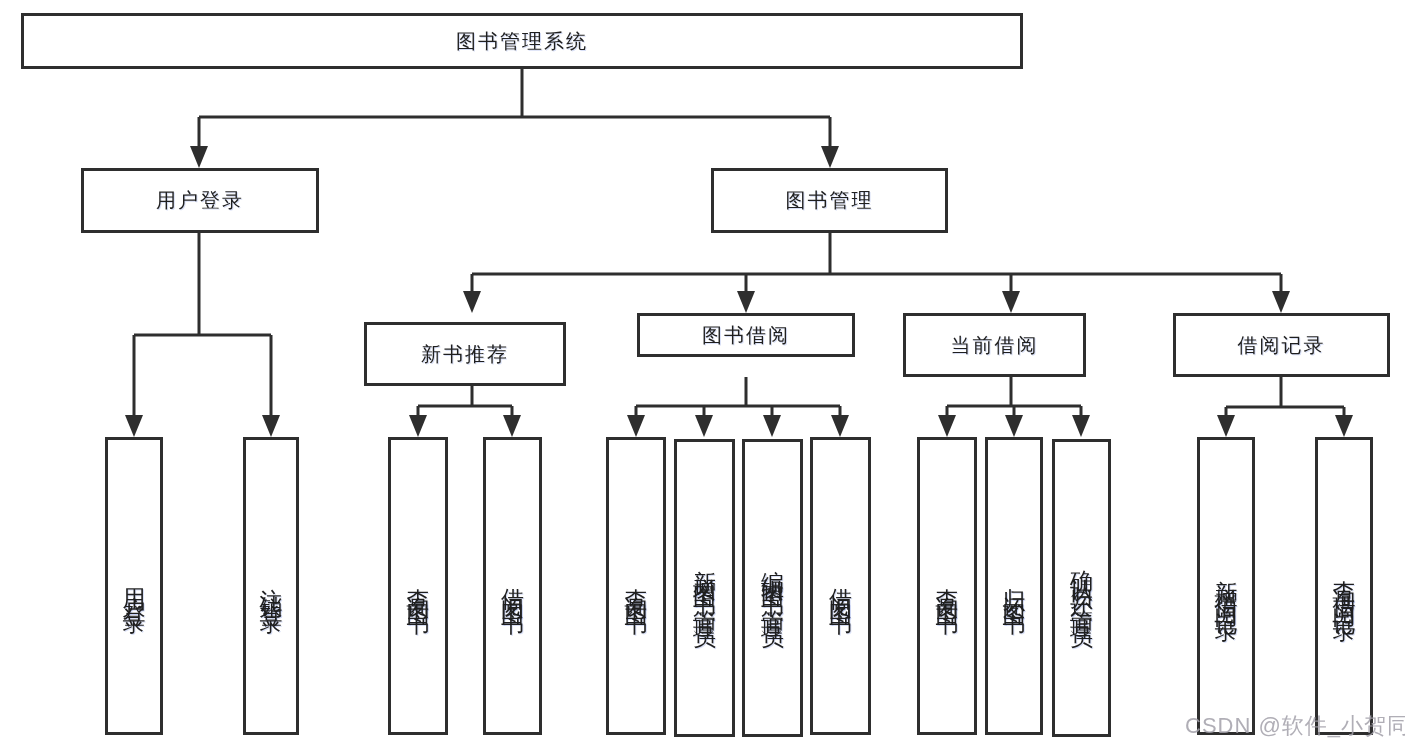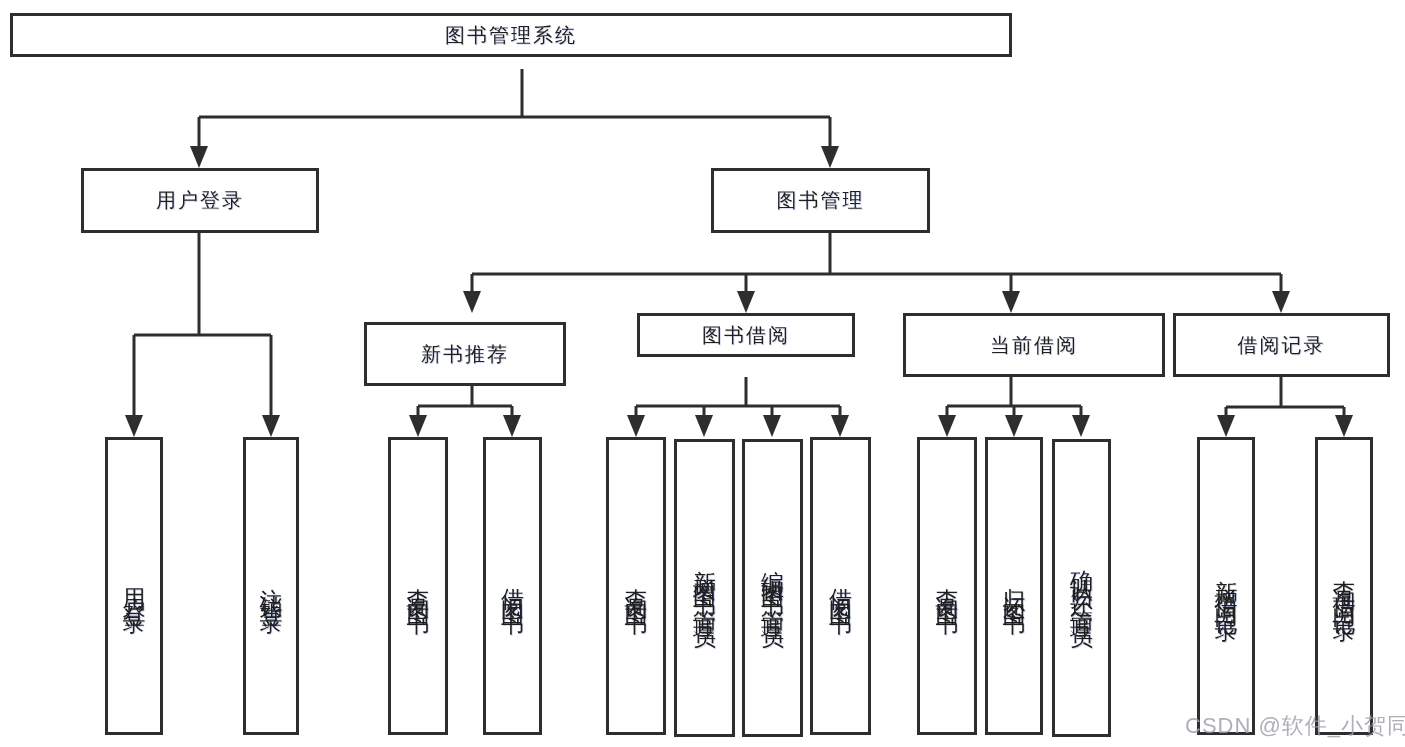--- a/index.html
+++ b/index.html
@@ -87,28 +87,28 @@
       <polygon points="763,415 781,415 772,437"></polygon>
       <polygon points="831,415 849,415 840,437"></polygon>
       <polygon points="938,415 956,415 947,437"></polygon>
       <polygon points="1005,415 1023,415 1014,437"></polygon>
       <polygon points="1072,415 1090,415 1081,437"></polygon>
       <polygon points="1217,415 1235,415 1226,437"></polygon>
       <polygon points="1335,415 1353,415 1344,437"></polygon>
     </g>
   </svg>
 
-  <div class="box h" style="left:10px; top:13px; width:1002px; height:44px">图书管理系统</div>
+  <div class="box h" style="left:21px; top:13px; width:1002px; height:56px">图书管理系统</div>
 
   <div class="box h" style="left:81px; top:168px; width:238px; height:65px">用户登录</div>
-  <div class="box h" style="left:711px; top:168px; width:219px; height:65px">图书管理</div>
+  <div class="box h" style="left:711px; top:168px; width:237px; height:65px">图书管理</div>
 
   <div class="box h" style="left:364px; top:322px; width:202px; height:64px">新书推荐</div>
   <div class="box h" style="left:637px; top:313px; width:218px; height:44px">图书借阅</div>
-  <div class="box h" style="left:903px; top:313px; width:262px; height:64px">当前借阅</div>
+  <div class="box h" style="left:903px; top:313px; width:183px; height:64px">当前借阅</div>
   <div class="box h" style="left:1173px; top:313px; width:217px; height:64px">借阅记录</div>
 
   <div class="box v" style="left:105px; top:437px; width:58px; height:298px">用户登录</div>
   <div class="box v" style="left:243px; top:437px; width:56px; height:298px">注销登录</div>
 
   <div class="box v" style="left:388px; top:437px; width:60px; height:298px">查询图书</div>
   <div class="box v" style="left:483px; top:437px; width:59px; height:298px">借阅图书</div>
 
   <div class="box v" style="left:606px; top:437px; width:60px; height:298px">查询图书</div>
   <div class="box v" style="left:674px; top:439px; width:61px; height:298px">新增图书（管理员）</div>

